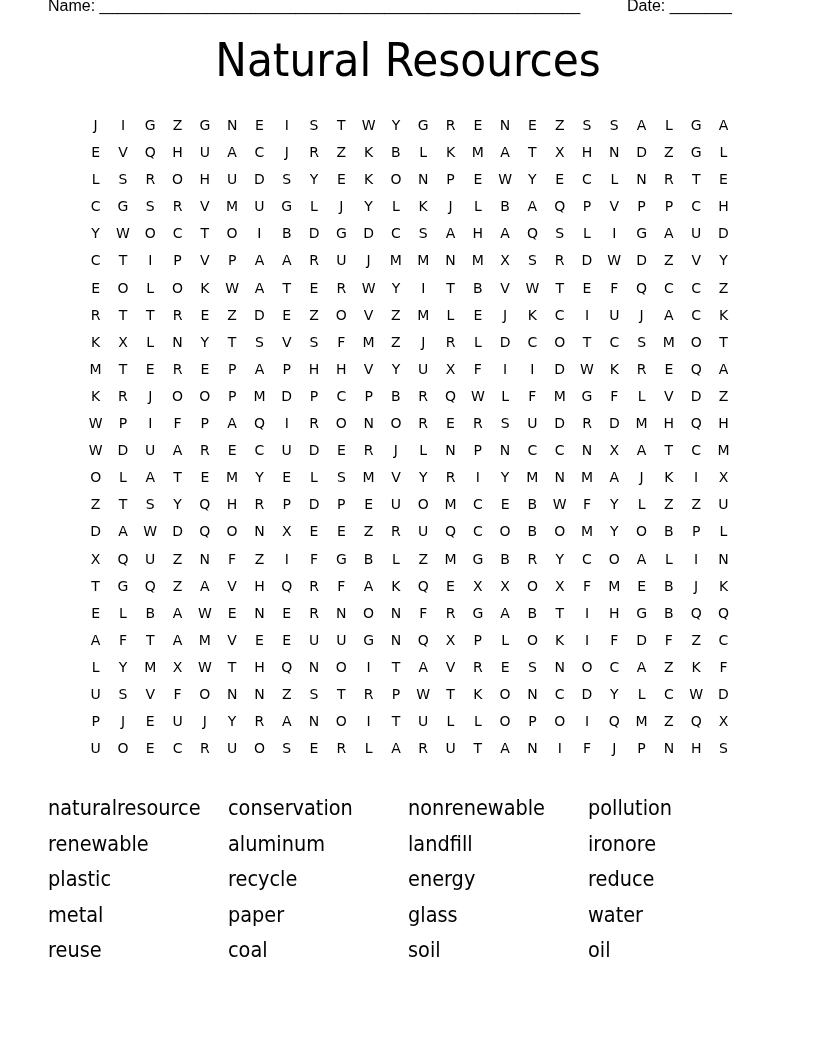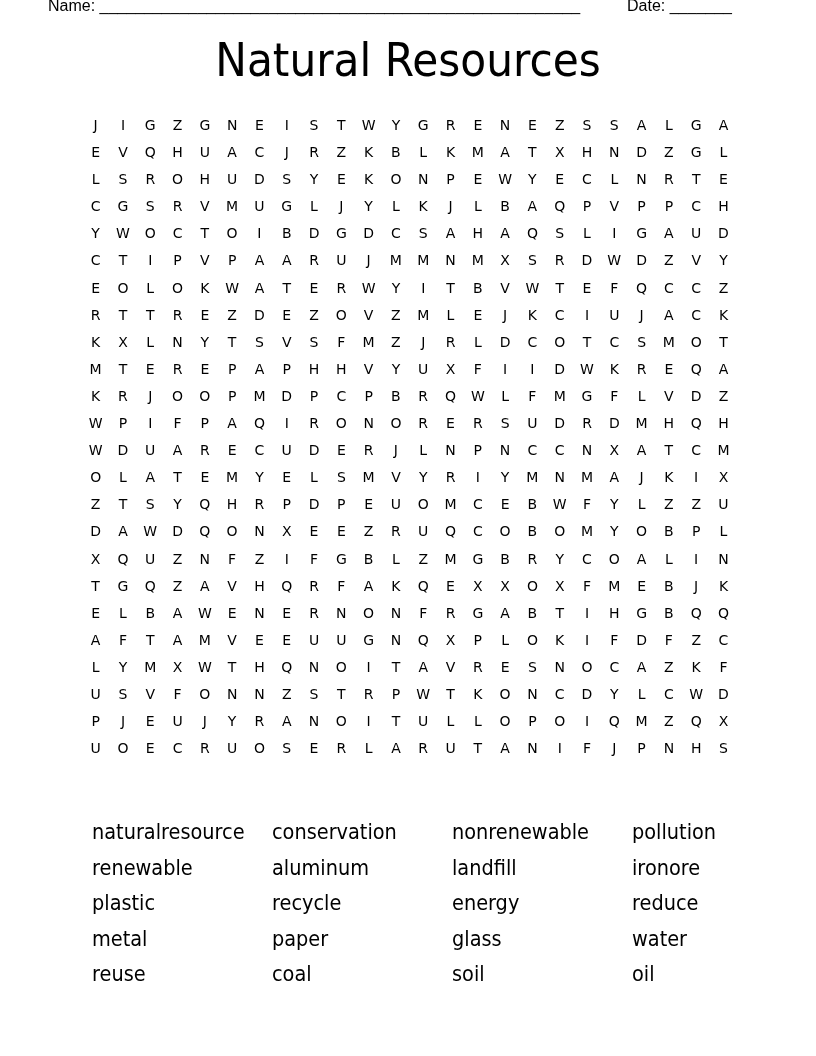--- a/index.html
+++ b/index.html
@@ -20,24 +20,23 @@
     .grid {
       position: absolute; left: 82px; top: 112px;
       display: grid; grid-template-columns: repeat(24, 27.3px);
       grid-auto-rows: 27.1px;
     }
     .cell {
       text-align: center; font-size: 14px; line-height: 27.1px;
       font-family: "DejaVu Sans", sans-serif;
     }
     .wordlist {
-      position: absolute; left: 48px; top: 820px;
+      position: absolute; left: 48px; top: 796px;
       display: grid; grid-template-columns: 180px 180px 180px 180px;
       grid-auto-rows: 35.6px;
-      margin-left: 44px;
     }
     .word {
       font-size: 21px; font-family: "DejaVu Sans", sans-serif;
       transform: scaleX(0.92); transform-origin: left center; white-space: nowrap;
     }
   </style>
 </head>
 <body>
 
 <div class="header-line">

